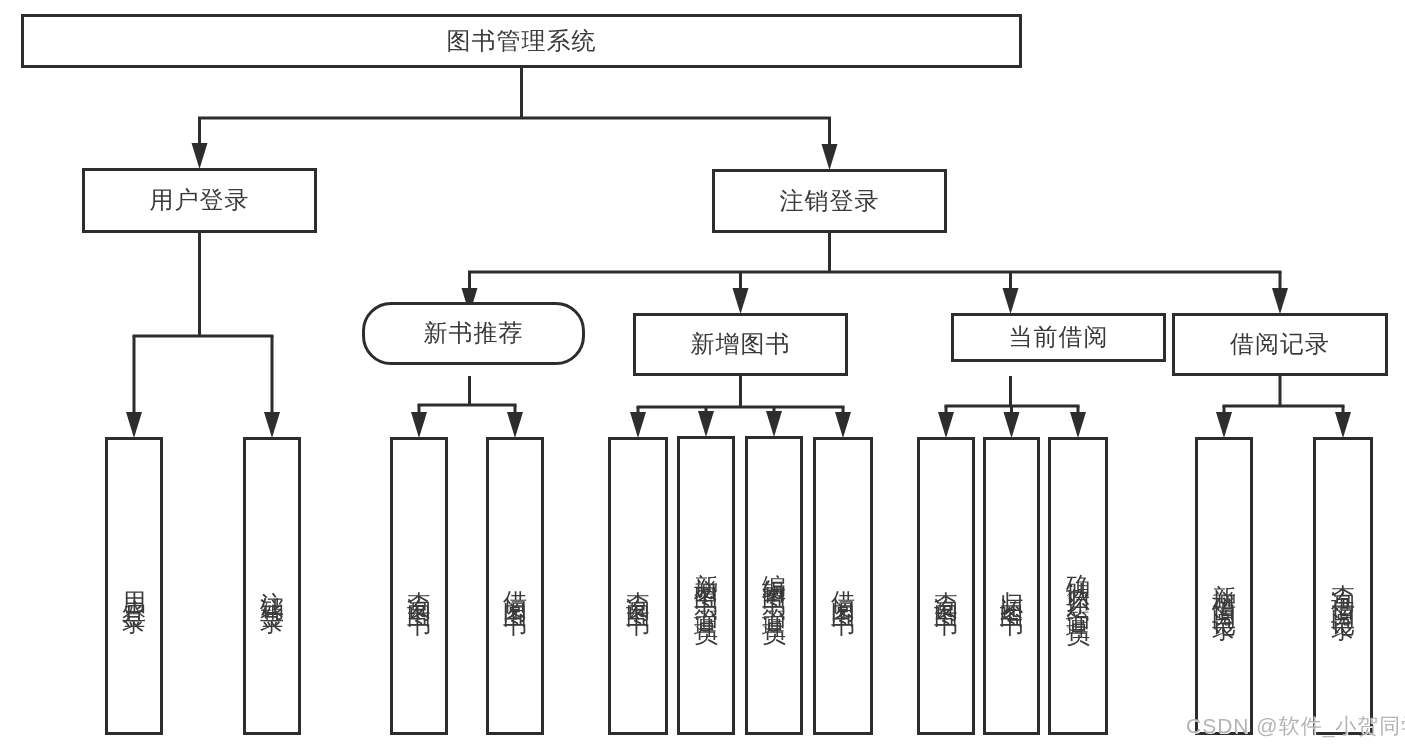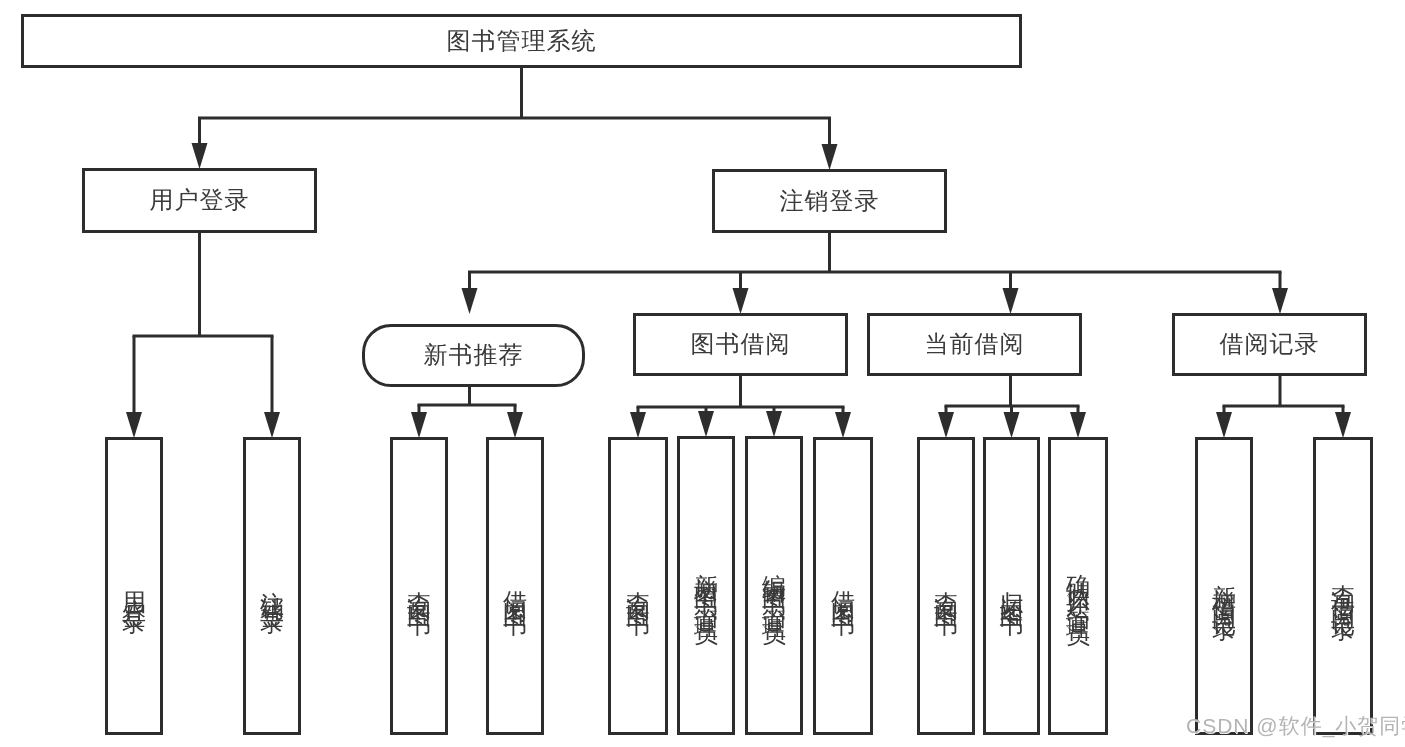--- a/index.html
+++ b/index.html
@@ -131,30 +131,30 @@
   <span class="watermark" style="left: 1186px; top: 712px;">CSDN @软件_小贺同学</span>
 <div class="node horiz" style="left: 21px; top: 14px; width: 1001px; height: 54px;">
       <span class="node-label">图书管理系统</span>
     </div>
     <div class="node horiz" style="left: 82px; top: 168px; width: 235px; height: 65px;">
       <span class="node-label">用户登录</span>
     </div>
     <div class="node horiz" style="left: 712px; top: 169px; width: 235px; height: 64px;">
       <span class="node-label">注销登录</span>
     </div>
-    <div class="node horiz" style="left: 362px; top: 324px; width: 223px; height: 63px; border-radius: 29px;">
+    <div class="node horiz" style="left: 362px; top: 302px; width: 223px; height: 63px; border-radius: 29px;">
       <span class="node-label">新书推荐</span>
     </div>
     <div class="node horiz" style="left: 633px; top: 313px; width: 215px; height: 63px;">
-      <span class="node-label">图书借阅</span>
+      <span class="node-label">新增图书</span>
     </div>
-    <div class="node horiz" style="left: 867px; top: 313px; width: 215px; height: 63px;">
+    <div class="node horiz" style="left: 951px; top: 313px; width: 215px; height: 49px;">
       <span class="node-label">当前借阅</span>
     </div>
-    <div class="node horiz" style="left: 1172px; top: 313px; width: 195px; height: 63px;">
+    <div class="node horiz" style="left: 1172px; top: 313px; width: 216px; height: 63px;">
       <span class="node-label">借阅记录</span>
     </div>
     <div class="node vert" style="left: 105px; top: 437px; width: 58px; height: 298px;">
       <span class="node-label">用户登录</span>
     </div>
     <div class="node vert" style="left: 243px; top: 437px; width: 58px; height: 298px;">
       <span class="node-label">注销登录</span>
     </div>
     <div class="node vert" style="left: 390px; top: 437px; width: 58px; height: 298px;">
       <span class="node-label">查询图书</span>

